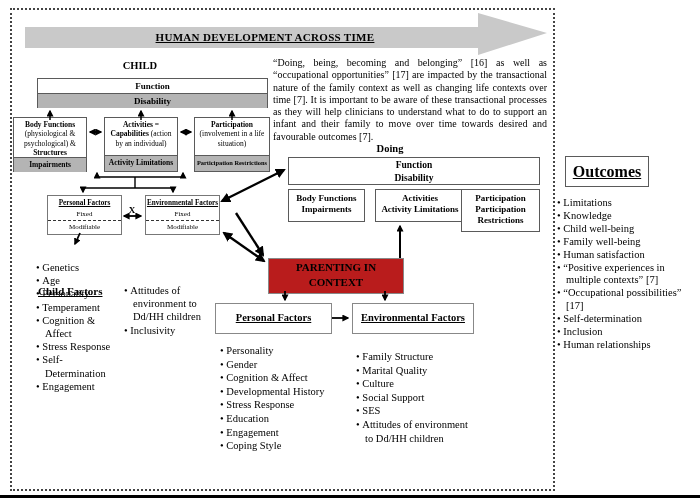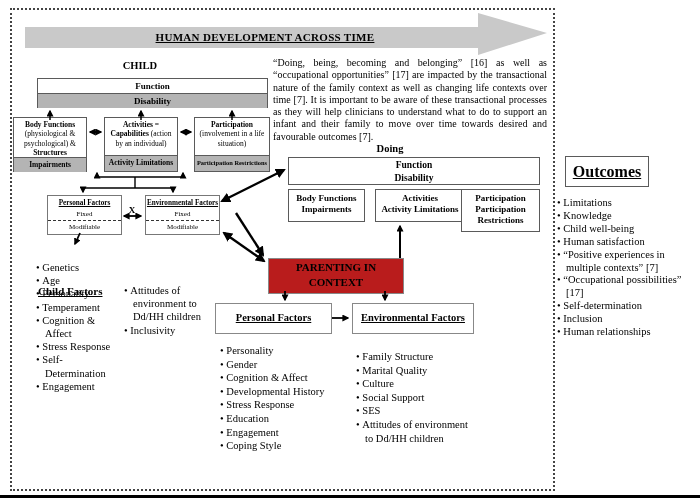--- a/index.html
+++ b/index.html
@@ -196,20 +196,21 @@
     <li>Attitudes of environment to Dd/HH children</li>
   </ul>
 
   <div id="outcomes-box" class="box">
     <span id="outcomes-title">Outcomes</span>
   </div>
   <ul id="outcomes-list" class="blist">
     <li>Limitations</li>
     <li>Knowledge</li>
     <li>Child well-being</li>
+    <li>Family well-being</li>
     <li>Human satisfaction</li>
     <li>“Positive experiences in multiple contexts” [7]</li>
     <li>“Occupational possibilities” [17]</li>
     <li>Self-determination</li>
     <li>Inclusion</li>
     <li>Human relationships</li>
   </ul>
 
   <svg id="arrow-layer" class="abs" width="700" height="500">
     <defs>

